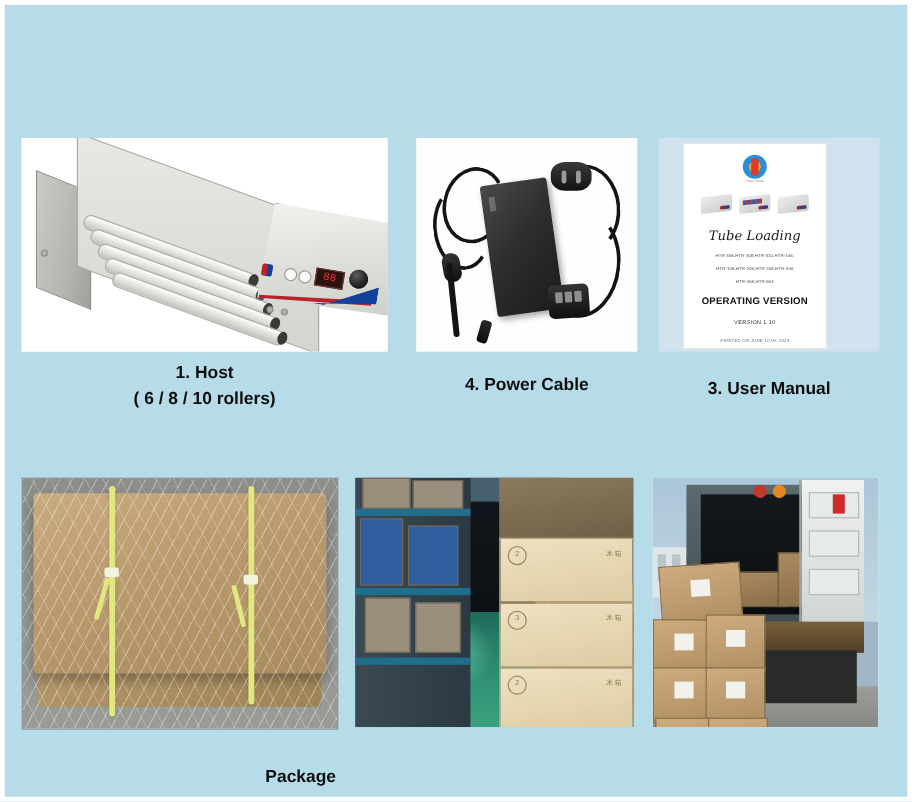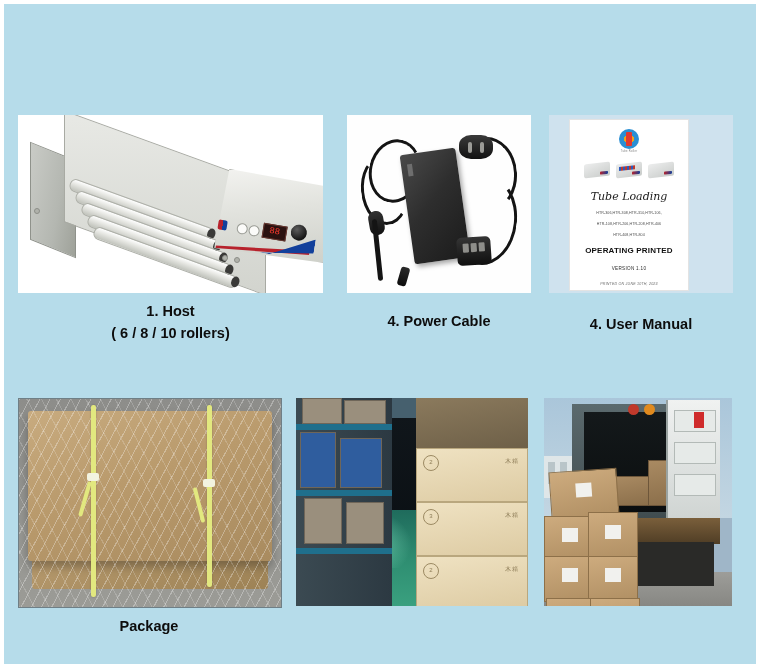--- a/index.html
+++ b/index.html
@@ -333,44 +333,44 @@
           <i></i>
           <i class="blue"></i>
           <i></i>
         </div>
         <div class="m-title">Tube Loading</div>
         <div class="m-models">
           <div>HTR-306,HTR-308,HTR-310,HTR-106,</div>
           <div>HTR-108,HTR-206,HTR-208,HTR-406</div>
           <div>HTR-408,HTR-804</div>
         </div>
-        <div class="m-opman">OPERATING PRINTED</div>
+        <div class="m-opman">OPERATING VERSION</div>
         <div class="m-version">VERSION 1.10</div>
         <div class="m-printed">PRINTED ON JUNE 10TH, 2023</div>
       </div>
     </div>
   </div>
-  <div class="caption" style="left:545px;top:309px;width:184px;">4. User Manual</div>
+  <div class="caption" style="left:545px;top:309px;width:184px;">3. User Manual</div>
 
   <div class="photo" id="package-photo">
     <div class="inner">
       <div class="pkg-scene">
         <div class="pkg-box2"></div>
         <div class="pkg-box"></div>
         <div class="wrap-sheen"></div>
         <div class="strap" style="left:72px;top:6px;height:192px;"></div>
         <div class="strap" style="left:188px;top:6px;height:182px;"></div>
         <div class="strap-knot" style="left:68px;top:74px;"></div>
         <div class="strap-knot" style="left:184px;top:80px;"></div>
         <div class="strap-tail" style="left:64px;top:82px;transform:rotate(16deg);"></div>
         <div class="strap-tail" style="left:178px;top:88px;transform:rotate(-14deg);"></div>
       </div>
     </div>
   </div>
-  <div class="caption" style="left:14px;top:611px;width:262px;">Package</div>
+  <div class="caption" style="left:14px;top:633px;width:262px;text-align:right;">Package</div>
 
   <div class="photo" id="warehouse-photo">
     <div class="inner">
       <div class="wh-scene">
         <div class="wh-dark"></div>
         <div class="wh-doorframe"></div>
         <div class="wh-floor"></div>
         <div class="wh-floor-glow"></div>
         <div class="wh-rack">
           <span class="beam" style="top:26px;"></span>

